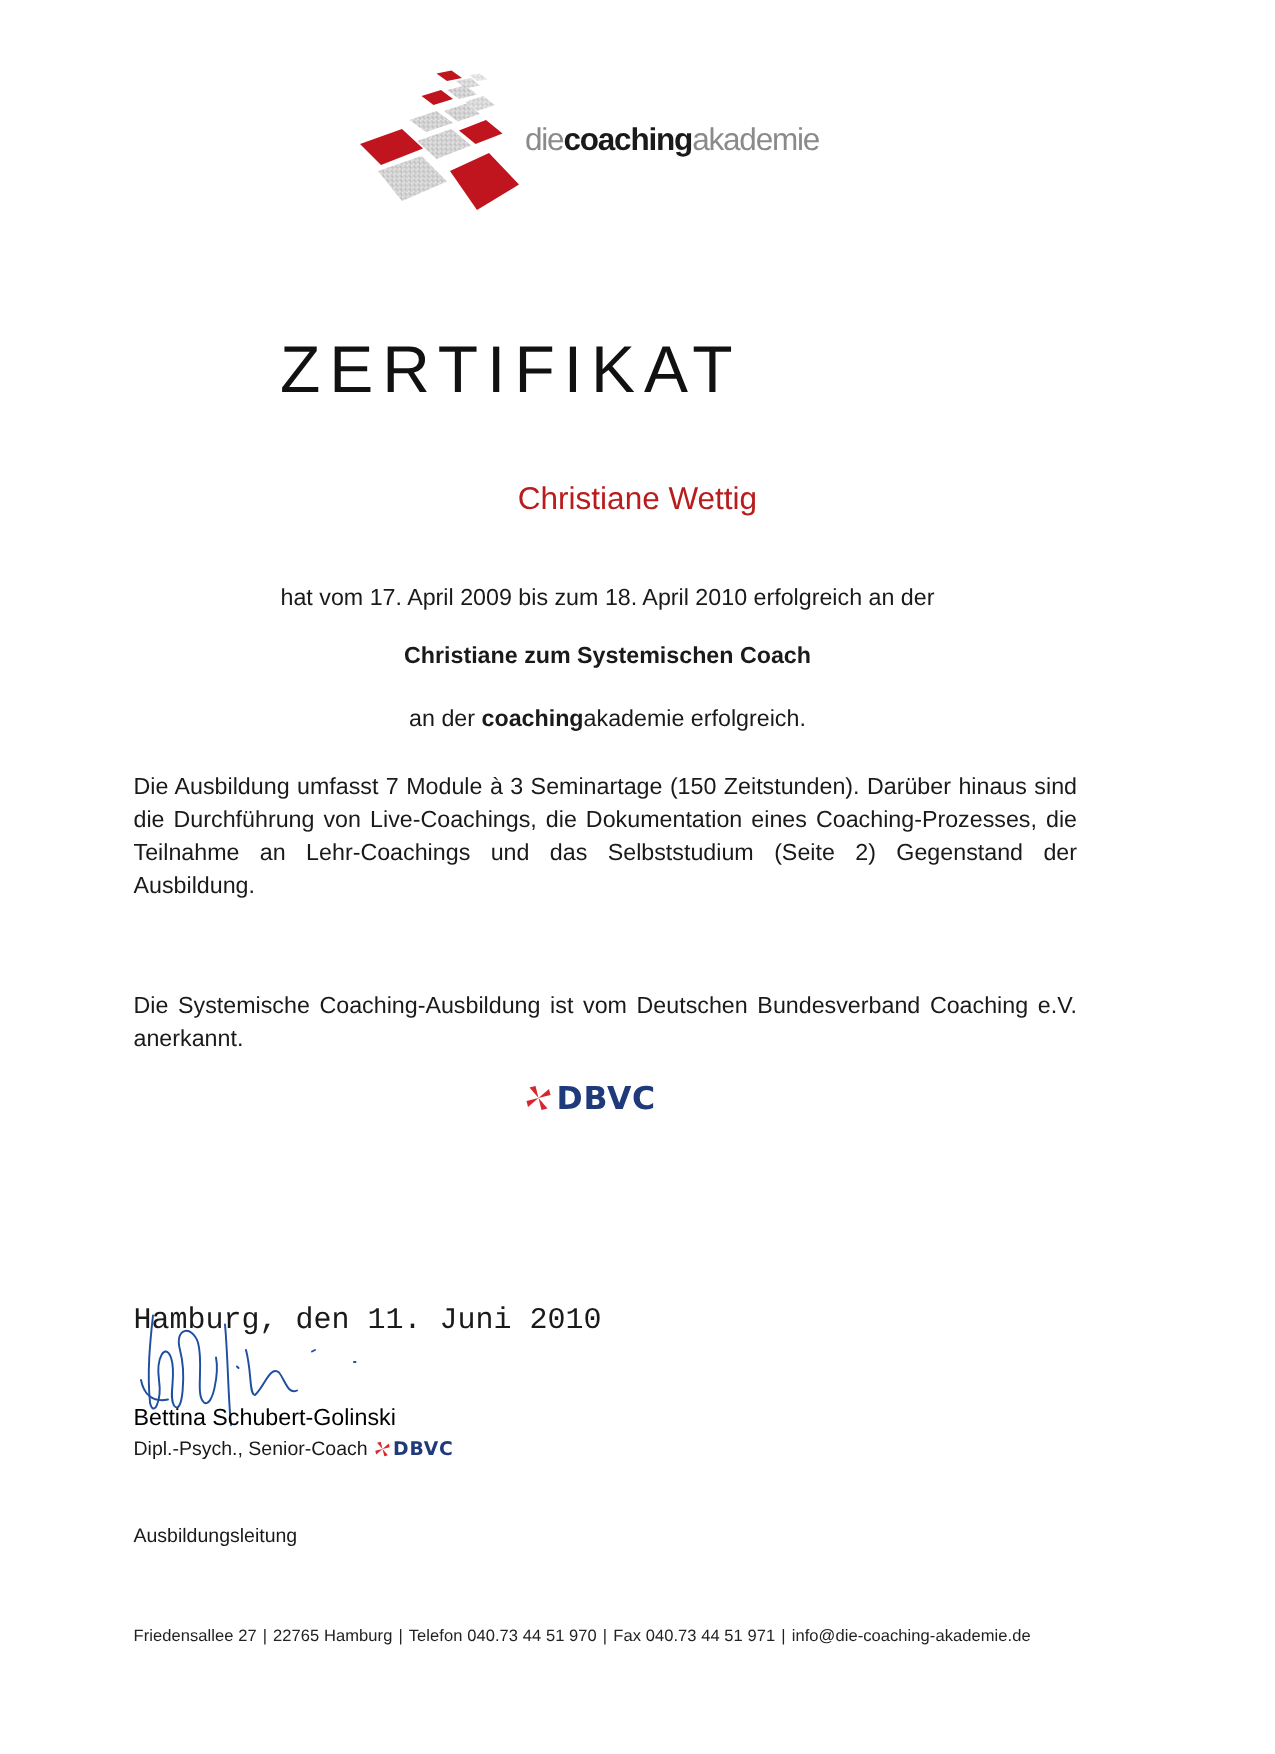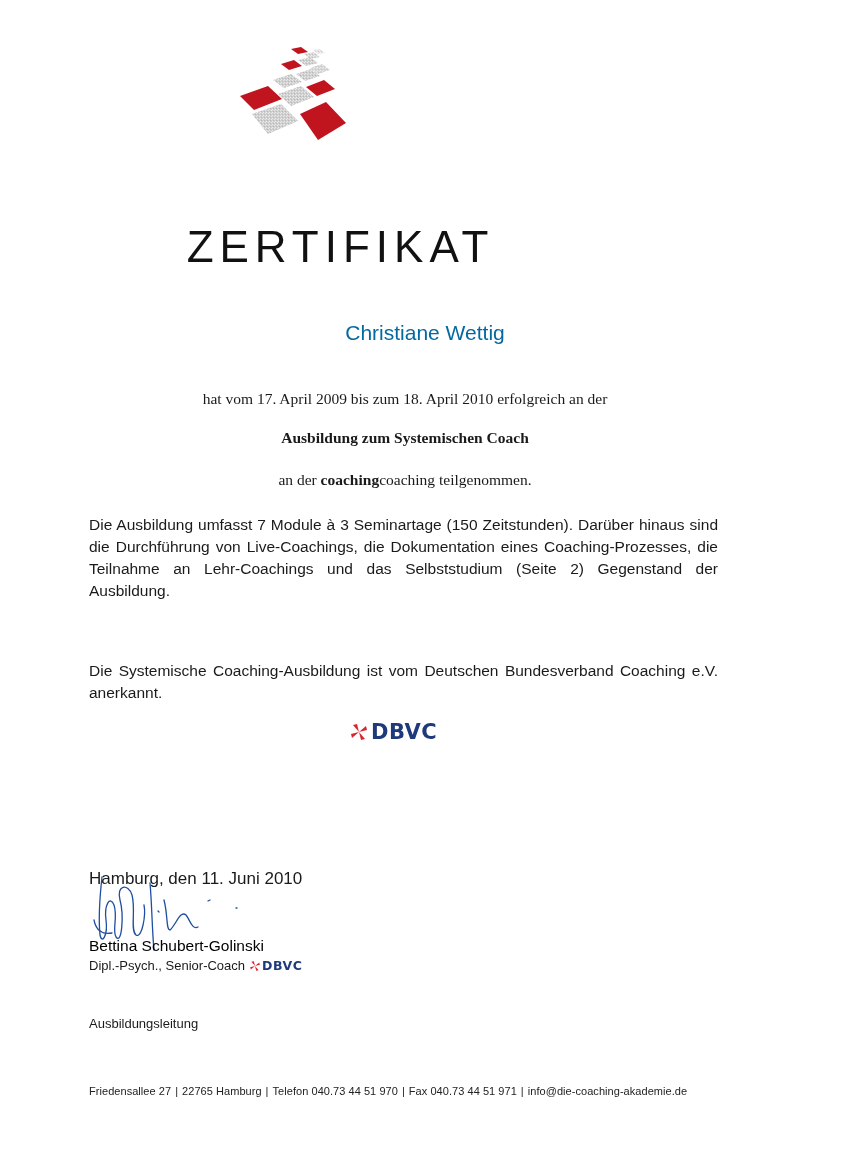--- a/index.html
+++ b/index.html
@@ -46,28 +46,27 @@
       font-size: 44px;
       letter-spacing: 6px;
       padding-left: 0;
       color: #111;
     }
     .name {
       left: 0; width: 850px;
       top: 321px;
       text-align: center;
       font-size: 21px;
-      color: #0369a1;
+      color: #b91c1c;
     }
     .center-line {
       left: 0; width: 810px;
       text-align: center;
       font-size: 15.5px;
       color: #1a1a1a;
-      font-family: Liberation Serif, serif;
     }
     .l1 { top: 390px; left: 0; width: 810px; }
     .l2 { top: 429px; left: 0; width: 810px; font-weight: bold; }
     .l3 { top: 471px; left: 0; width: 810px; }
     .l3 b { font-weight: bold; }
 
     .para {
       left: 89px;
       width: 629px;
       font-size: 15.5px;
@@ -89,22 +88,23 @@
       font-family: "DejaVu Sans", sans-serif;
       font-weight: bold;
       color: #1f3a7a;
       letter-spacing: 0.5px;
     }
     .dbvc-big .dbvc-text { font-size: 21px; margin-left: 2px; }
 
     .place-date {
       left: 89px;
       top: 869px;
-      font-size: 17px;
-      color: #1a1a1a;
+      font-size: 20px;
+      color: #1a1a1a;
+      font-family: Liberation Mono, monospace;
     }
     .signature {
       left: 86px;
       top: 875px;
       width: 190px;
       height: 80px;
     }
     .signer-name {
       left: 89px;
       top: 937px;
@@ -168,30 +168,33 @@
     <polygon points="35,36 53,30 64,38 46,44" fill="url(#speck)"></polygon>
     <polygon points="58,30 73,25 82,32 67,37" fill="url(#speck)"></polygon>
     <polygon points="68,43 86,36 97,45 79,52" fill="#c0141e"></polygon>
 
     <polygon points="2,52 30,42 44,55 16,66" fill="#c0141e"></polygon>
     <polygon points="40,50 63,42 76,53 53,62" fill="url(#speck)"></polygon>
 
     <polygon points="14,70 43,60 60,77 30,90" fill="url(#speck)"></polygon>
     <polygon points="62,70 88,58 108,79 80,96" fill="#c0141e"></polygon>
   </svg>
+  <div class="logo-text">
+    <span class="die">die</span><span class="coaching">coaching</span><span class="akademie">akademie</span>
+  </div>
 </div>
 
 <div class="abs title">ZERTIFIKAT</div>
 
 <div class="abs name">Christiane Wettig</div>
 
 <div class="abs center-line l1">hat vom 17. April 2009 bis zum 18. April 2010 erfolgreich an der</div>
-<div class="abs center-line l2">Ausbildung zum Systemischen Coach</div>
+<div class="abs center-line l2">Christiane zum Systemischen Coach</div>
 <div class="abs center-line l3">
-  <span>an der </span><b>coaching</b><span>coaching teilgenommen.</span>
+  <span>an der </span><b>coaching</b><span>akademie erfolgreich.</span>
 </div>
 
 <div class="abs para p1">Die Ausbildung umfasst 7 Module à 3 Seminartage (150 Zeitstunden). Darüber hinaus sind die Durchführung von Live-Coachings, die Dokumentation eines Coaching-Prozesses, die Teilnahme an Lehr-Coachings und das Selbststudium (Seite 2) Gegenstand der Ausbildung.</div>
 <div class="abs para p2">Die Systemische Coaching-Ausbildung ist vom Deutschen Bundesverband Coaching e.V. anerkannt.</div>
 
 <div class="abs dbvc-big">
   <svg width="20" height="20" viewBox="0 0 20 20">
     <g fill="#d8262c">
       <polygon points="10,10 4,3 8,2"></polygon>
       <polygon points="10,10 17,4 18,8"></polygon>

